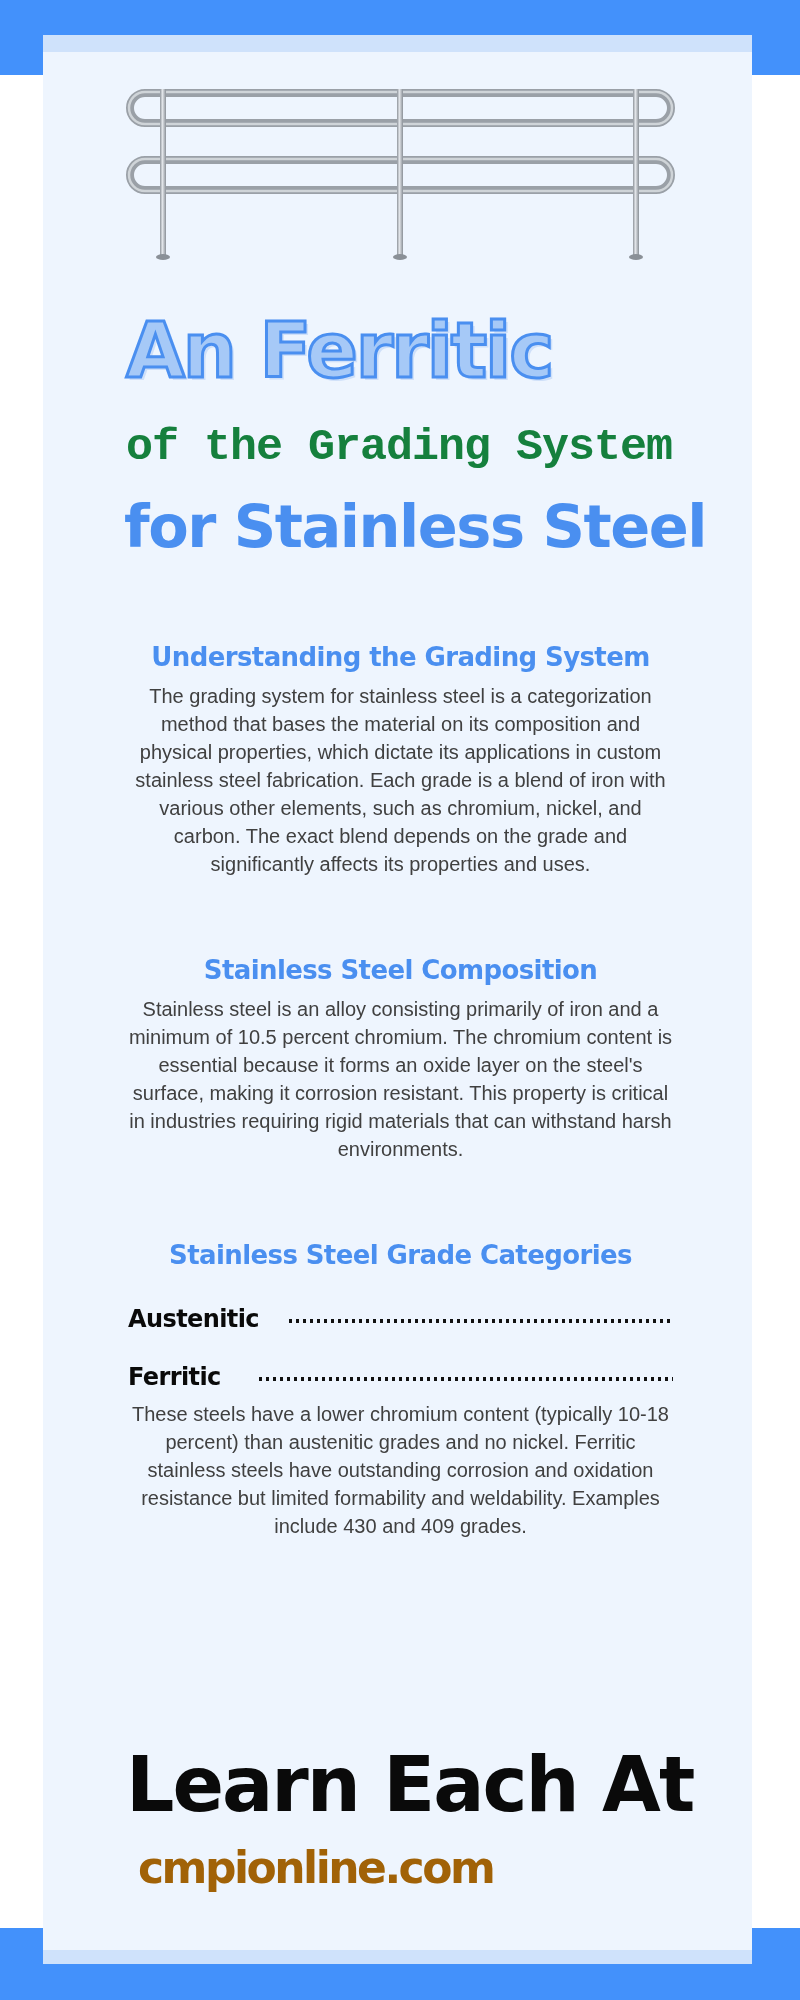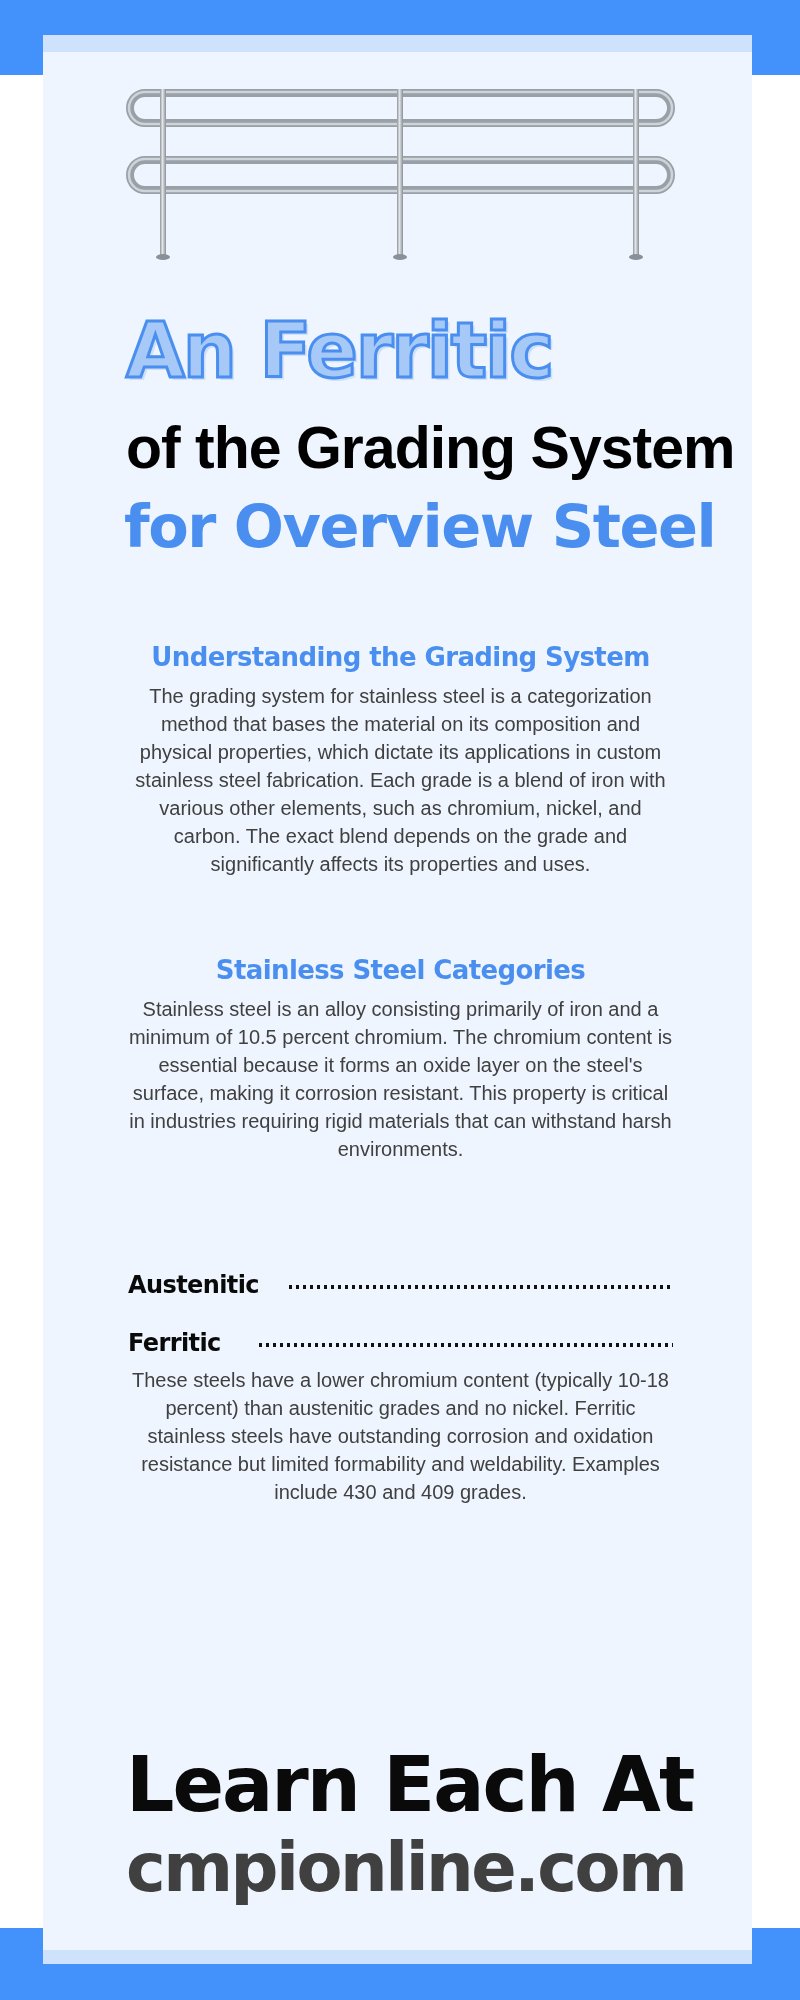--- a/index.html
+++ b/index.html
@@ -18,22 +18,22 @@
   .title-main {
     position: absolute; left: 126px; top: 306px; width: 548px;
     font-family: "DejaVu Sans", sans-serif; font-weight: bold;
     font-size: 76px; letter-spacing: -2px; line-height: 90px; white-space: nowrap;
     color: #a6c9f7;
     -webkit-text-stroke: 3px #4a8ff0;
     text-shadow: 3px 3px 0 #cfe0f9;
   }
   .title-sub {
     position: absolute; left: 126px; top: 420px; width: 548px;
-    font-family: Liberation Sans, sans-serif; font-weight: bold;
-    font-size: 59px; letter-spacing: -1px; line-height: 56px; color: #000000; white-space: nowrap;
+    font-family: Liberation Mono, monospace; font-weight: bold;
+    font-size: 45px; letter-spacing: -1px; line-height: 56px; color: #15803d; white-space: nowrap;
   }
   .title-sub2 {
     position: absolute; left: 124px; top: 492px; width: 560px;
     font-family: "DejaVu Sans", sans-serif; font-weight: bold;
     font-size: 59px; letter-spacing: -1.5px; line-height: 70px; color: #4a8ff0; white-space: nowrap;
   }
 
   .section { position: absolute; left: 128px; width: 545px; text-align: center; }
   .h2 {
     font-family: "DejaVu Sans", sans-serif; font-weight: bold;
@@ -54,23 +54,23 @@
     background: repeating-linear-gradient(90deg, #111 0 3.5px, transparent 3.5px 7px);
   }
   .sub-p { margin-top: 6px; }
 
   .cta1 {
     position: absolute; left: 126px; top: 1740px; width: 548px;
     font-family: "DejaVu Sans", sans-serif; font-weight: bold;
     font-size: 76px; letter-spacing: -2px; line-height: 90px; color: #0a0a0a; white-space: nowrap;
   }
   .cta2 {
-    position: absolute; left: 126px; top: 1828px; width: 548px;
+    position: absolute; left: 138px; top: 1828px; width: 548px;
     font-family: "DejaVu Sans", sans-serif; font-weight: bold;
-    font-size: 67px; letter-spacing: -2.5px; line-height: 80px; color: #404040; white-space: nowrap;
+    font-size: 44px; letter-spacing: -2.5px; line-height: 80px; color: #a16207; white-space: nowrap;
   }
 </style>
 </head>
 <body>
 
 <div class="band-top"></div>
 <div class="band-bottom"></div>
 
 <div class="card">
   <div class="card-strip-top"></div>
@@ -105,33 +105,34 @@
   <rect x="277" y="5" width="6" height="166" fill="url(#pipeV)"></rect>
   <rect x="513" y="5" width="6" height="166" fill="url(#pipeV)"></rect>
 
   <ellipse cx="43" cy="173" rx="7" ry="3" fill="#8a9097"></ellipse>
   <ellipse cx="280" cy="173" rx="7" ry="3" fill="#8a9097"></ellipse>
   <ellipse cx="516" cy="173" rx="7" ry="3" fill="#8a9097"></ellipse>
 </svg>
 
 <div class="title-main">An Ferritic</div>
 <div class="title-sub">of the Grading System</div>
-<div class="title-sub2">for Overview Steel</div>
+<div class="title-sub2">for Stainless Steel</div>
 
 <div class="section" style="top:640px;">
   <div class="h2">Understanding the Grading System</div>
   <div class="p">The grading system for stainless steel is a categorization method that bases the material on its composition and physical properties, which dictate its applications in custom stainless steel fabrication. Each grade is a blend of iron with various other elements, such as chromium, nickel, and carbon. The exact blend depends on the grade and significantly affects its properties and uses.</div>
 </div>
 
 <div class="section" style="top:953px;">
-  <div class="h2">Stainless Steel Categories</div>
+  <div class="h2">Stainless Steel Composition</div>
   <div class="p">Stainless steel is an alloy consisting primarily of iron and a minimum of 10.5 percent chromium. The chromium content is essential because it forms an oxide layer on the steel's surface, making it corrosion resistant. This property is critical in industries requiring rigid materials that can withstand harsh environments.</div>
 </div>
 
 <div class="section" style="top:1238px;">
+  <div class="h2">Stainless Steel Grade Categories</div>
 
   <div class="sub-row">
     <span class="h3">Austenitic</span>
     <span class="leader"></span>
   </div>
 
   <div class="sub-row" style="margin-top:24px;">
     <span class="h3">Ferritic</span>
     <span class="leader" style="margin-left:38px;"></span>
   </div>

